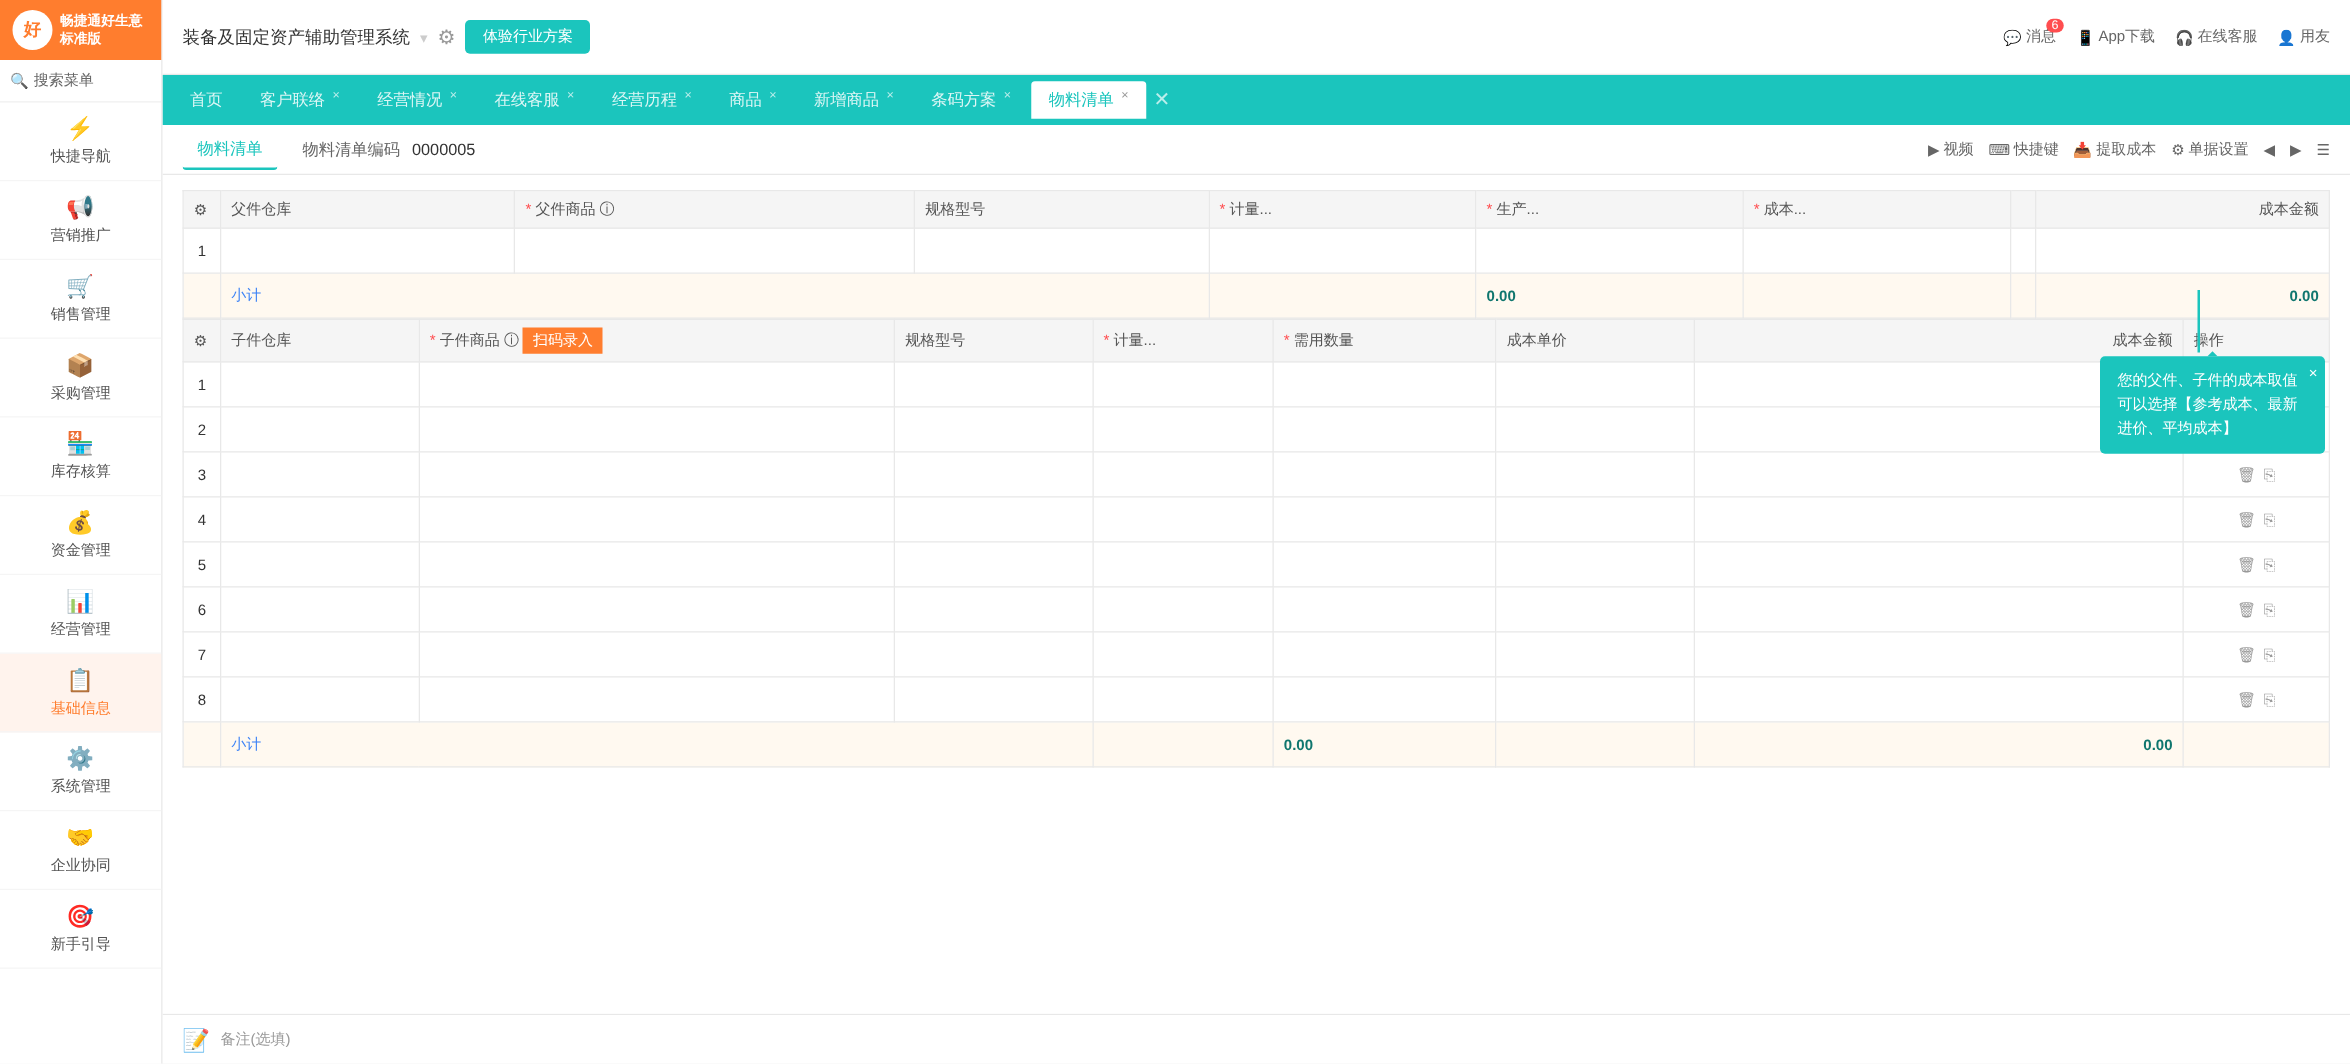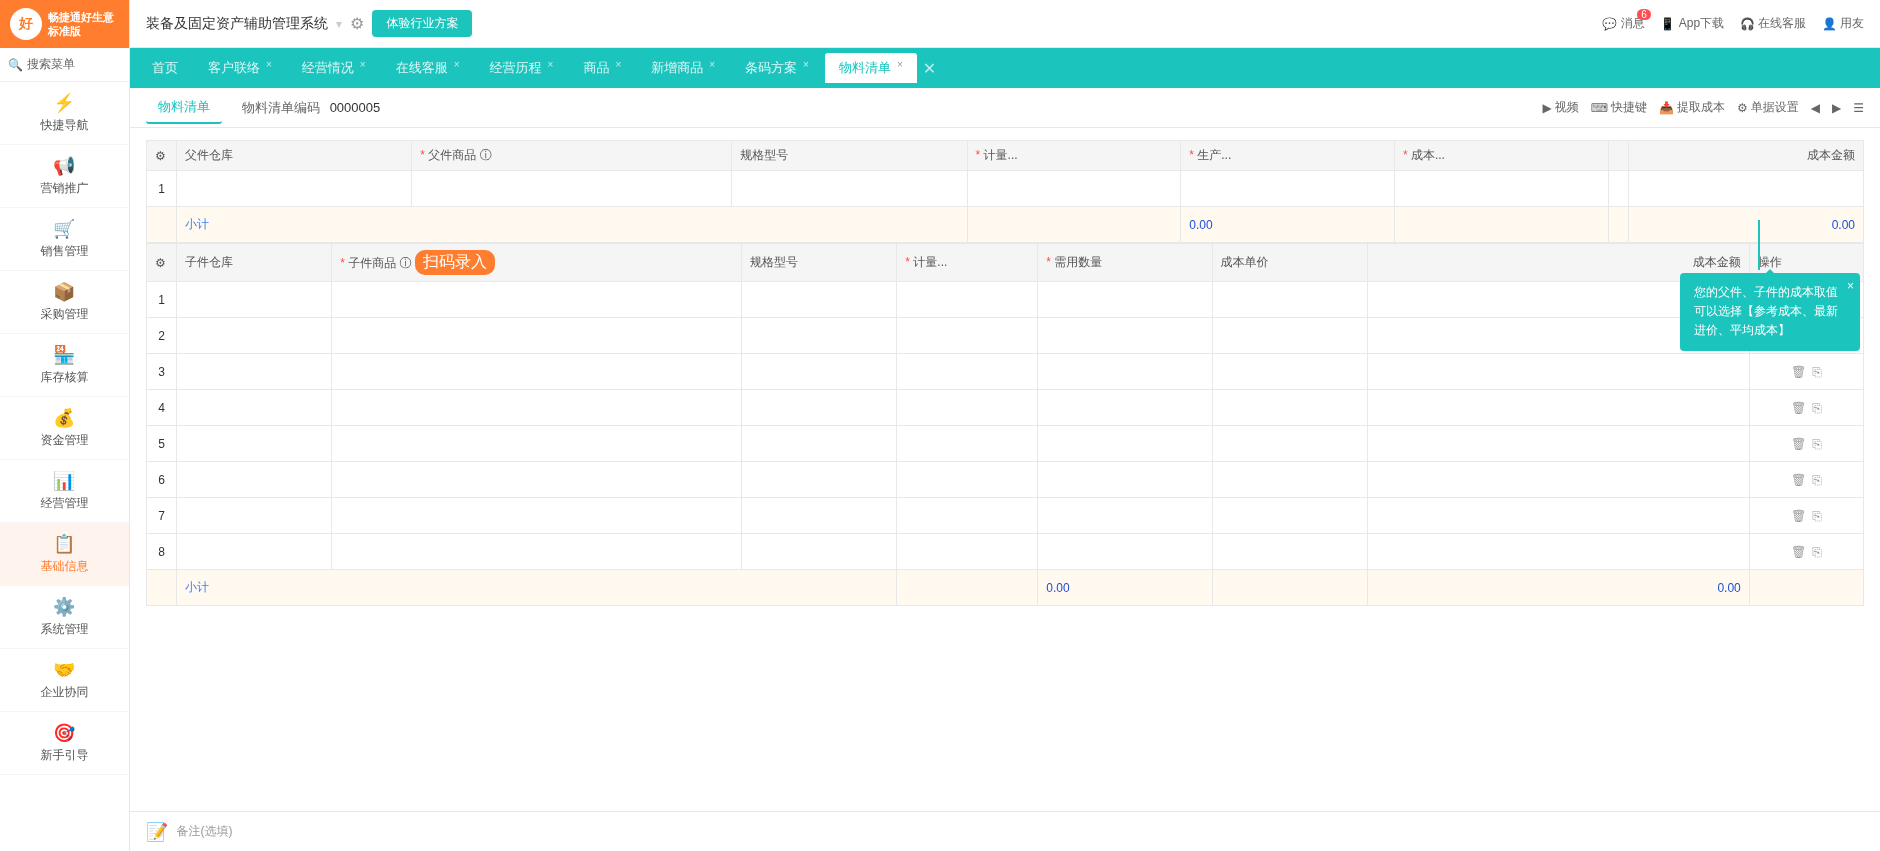--- a/index.html
+++ b/index.html
@@ -67,21 +67,21 @@
     .main-area {
       flex: 1;
       display: flex;
       flex-direction: column;
       overflow: hidden;
     }
 
     
     .topbar {
       background: #fff;
-      height: 48px;
+      height: 60px;
       display: flex;
       align-items: center;
       padding: 0 16px;
       border-bottom: 1px solid #e8e8e8;
       justify-content: space-between;
     }
     .topbar-left {
       display: flex;
       align-items: center;
       gap: 8px;
@@ -211,31 +211,31 @@
       padding: 6px 8px;
       color: #333;
       height: 36px;
     }
     .data-table .subtotal-row td {
       background: #fff9f0;
       font-weight: normal;
       color: #3b82f6;
     }
     .data-table .subtotal-row td.num {
-      font-weight: normal;
-      color: #1d4ed8;
+      font-weight: bold;
+      color: #0f766e;
     }
     .required { color: #ff4d4f; }
     .scan-btn {
       background: #ff7d2e;
       color: #fff;
       border: none;
       padding: 2px 8px;
-      border-radius: 10px;
-      font-size: 16px;
+      border-radius: 0;
+      font-size: 12px;
       cursor: pointer;
     }
     .gear-col { width: 30px; text-align: center; color: #999; }
     .row-num { color: #999; text-align: center; width: 30px; }
     .action-icons { display: flex; gap: 6px; justify-content: center; color: #999; cursor: pointer; }
 
     
     .tooltip-box {
       position: absolute;
       top: 145px;

